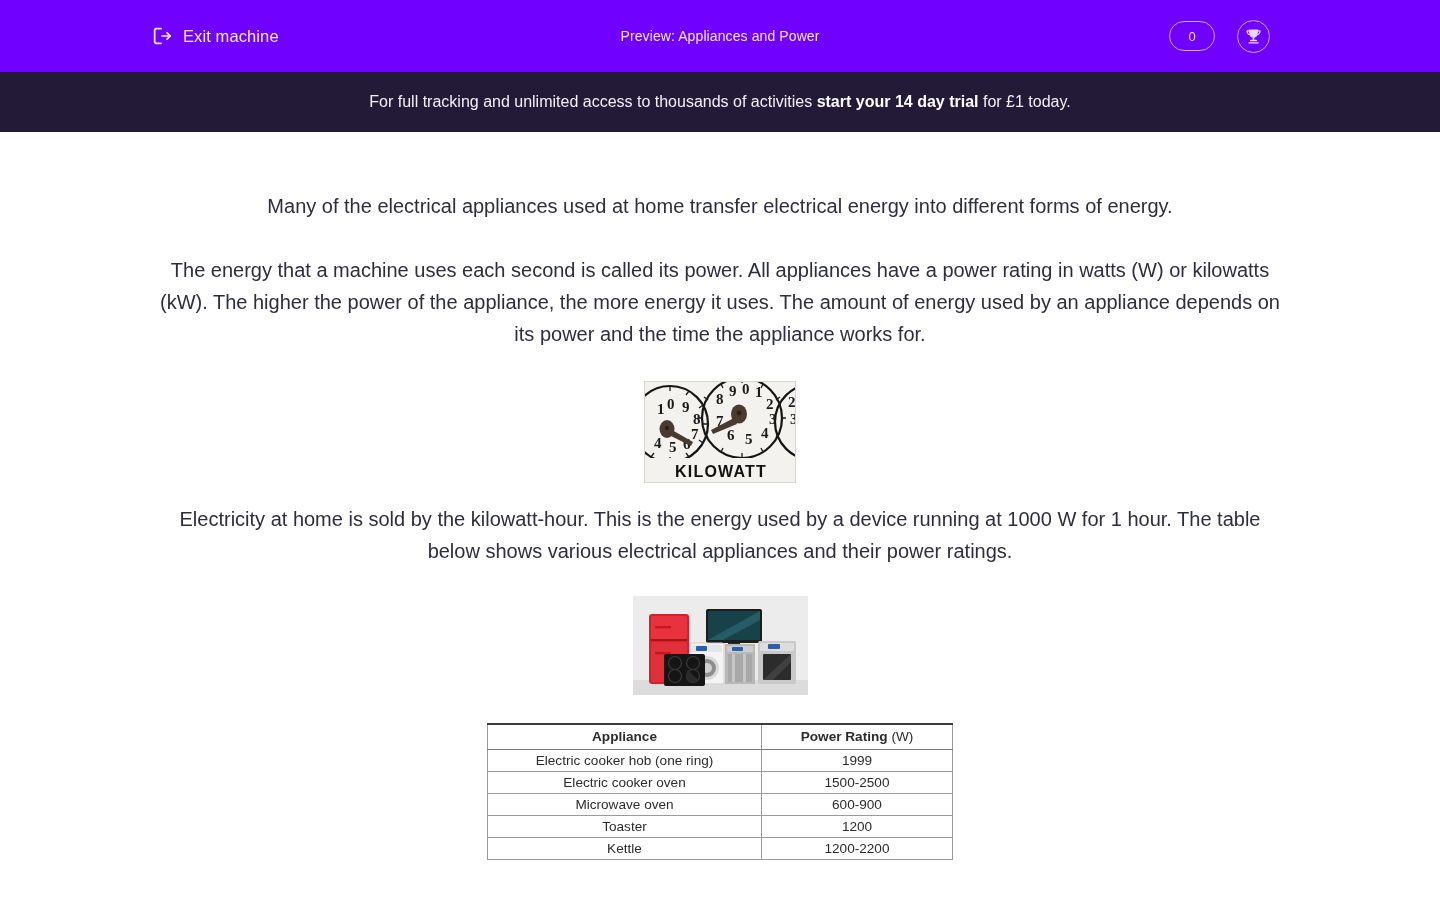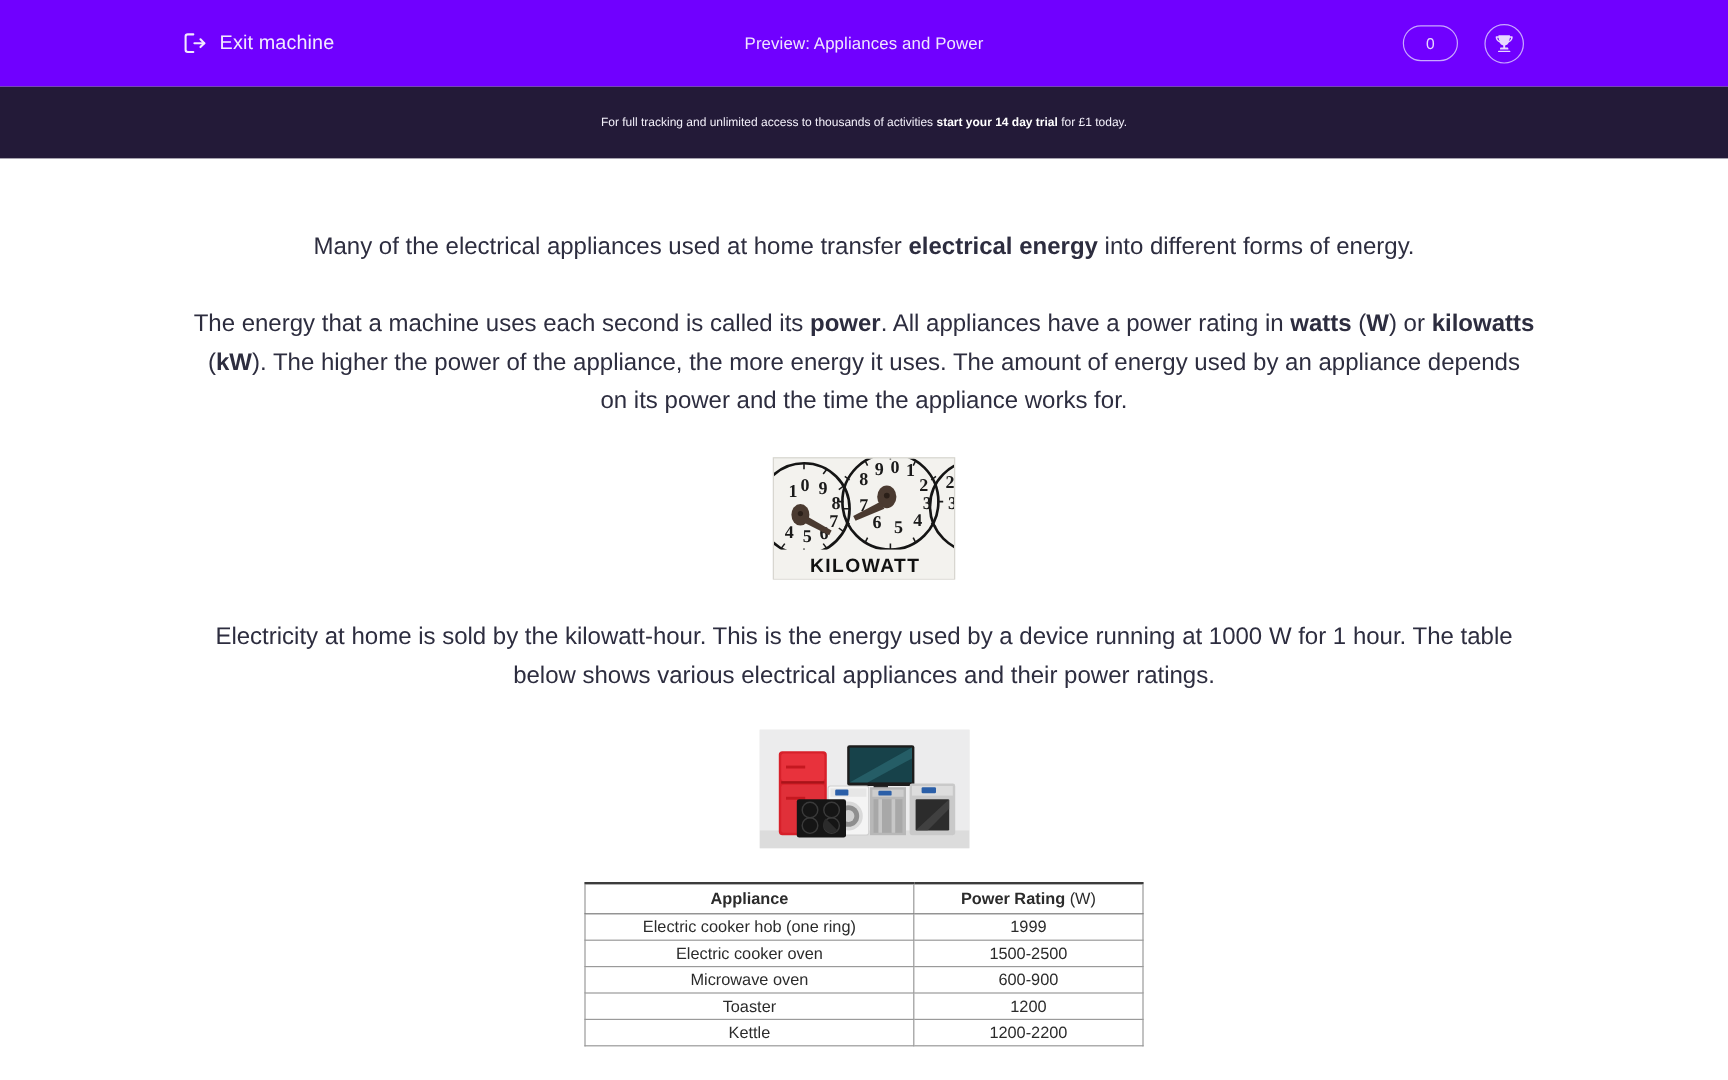--- a/index.html
+++ b/index.html
@@ -71,21 +71,21 @@
   .trophy-btn svg { width: 19px; height: 19px; display: block; }
 
   
   .trial-banner {
     height: 60px;
     background: #231a38;
     display: flex;
     align-items: center;
     justify-content: center;
     color: #f3f0fa;
-    font-size: 10px;
+    font-size: 16px;
   }
   .trial-banner .bnr { white-space: pre; }
   .trial-link {
     font-weight: bold;
     color: #ffffff;
     text-decoration: none;
     cursor: pointer;
     text-align: center;
   }
 
@@ -95,24 +95,24 @@
     color: #2d2d3f;
   }
   .para {
     max-width: 1120px;
     margin: 0 auto;
     text-align: center;
     font-size: 20px;
     line-height: 32px;
     color: #2d2d3f;
   }
-  .para b { font-weight: bold; }
+  .para b { font-weight: normal; }
   .p1 { margin-top: 22px; }
   .p2 { margin-top: 32px; }
-  .p3 { margin-top: 32px; }
+  .p3 { margin-top: 20px; }
 
   .figure {
     display: flex;
     justify-content: center;
   }
   .fig-meter { margin-top: 31px; }
   .fig-appl  { margin-top: 29px; }
 
   
   .meter-img {

